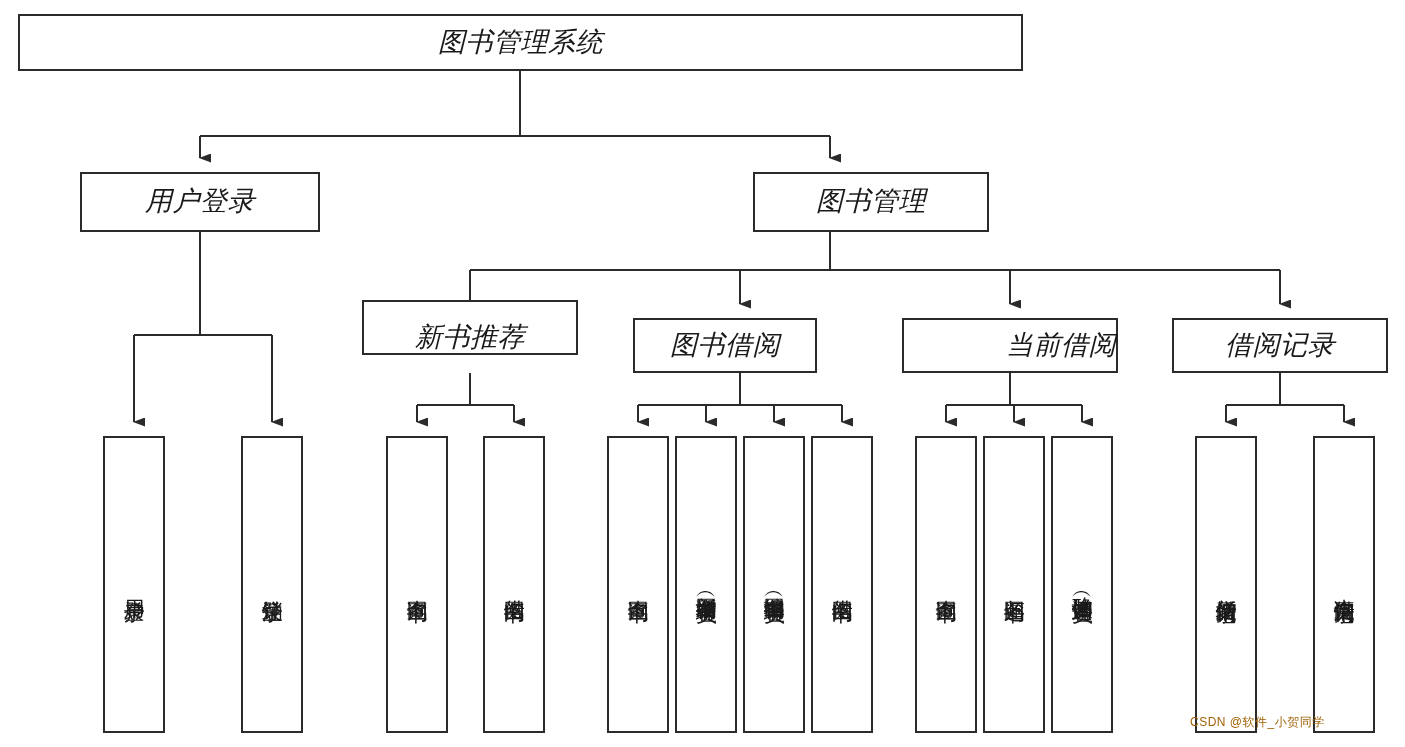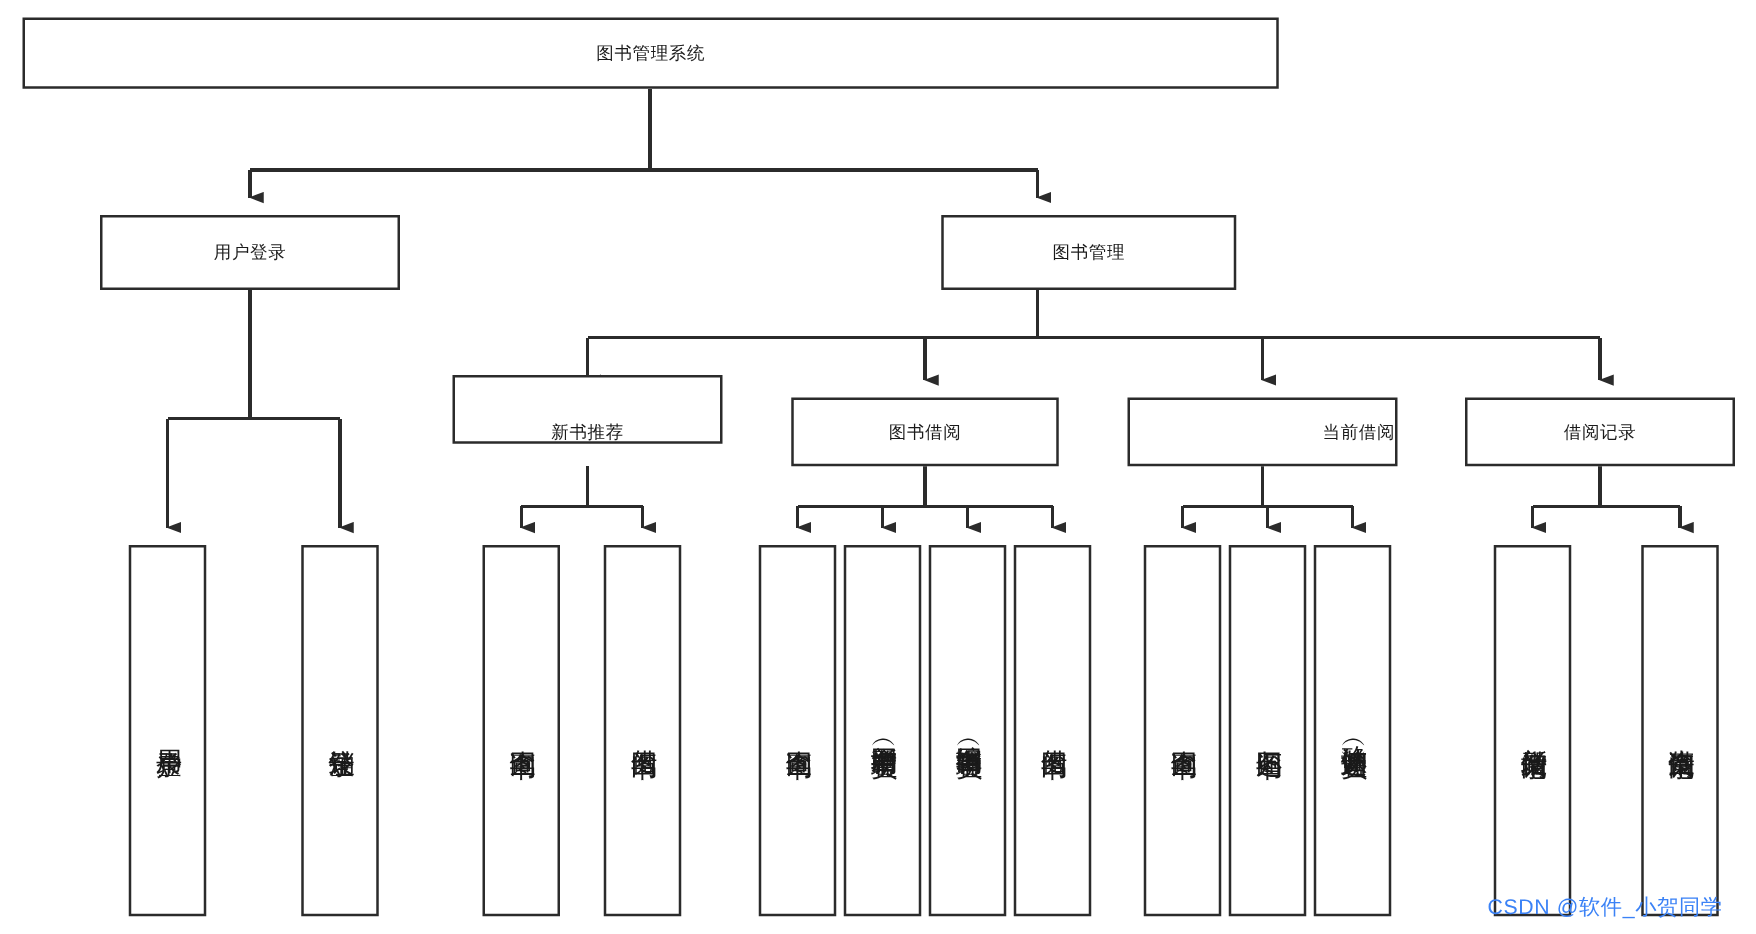--- a/index.html
+++ b/index.html
@@ -32,38 +32,39 @@
     border: 2px solid #2b2b2b;
     display: flex;
     align-items: center;
     justify-content: center;
     color: #1a1a1a;
   }
   .node-box.level-0 {
     border-width: 2px;
   }
   .node-label-h {
-    font-size: 14px;
+    font-size: 27px;
     line-height: 1.1;
     letter-spacing: 0.5px;
     white-space: nowrap;
+    font-style: italic;
   }
   .node-label-v {
     font-size: 21px;
     line-height: 1.08;
     letter-spacing: 1px;
     writing-mode: vertical-rl;
     text-orientation: upright;
     white-space: nowrap;
     display: block;
   }
   .watermark {
     position: absolute;
-    font-size: 17px;
-    color: #3b82f6;
+    font-size: 12px;
+    color: #a16207;
     white-space: nowrap;
     letter-spacing: 0.5px;
     user-select: none;
   }
 </style>
 </head>
 <body>
 
 <div id="diagram-root">
 
@@ -116,21 +117,21 @@
       </div>
       <div class="node-box level-1" style="left: 80px; top: 172px; width: 240px; height: 60px;">
         <span class="node-label-h">用户登录</span>
       </div>
       <div class="node-box level-1" style="left: 712px; top: 172px; width: 236px; height: 60px; margin-left: 41px;">
         <span class="node-label-h">图书管理</span>
       </div>
       <div class="node-box level-2" style="left: 362px; top: 300px; width: 216px; height: 55px; align-items: flex-end;">
         <span class="node-label-h">新书推荐</span>
       </div>
-      <div class="node-box level-2" style="left: 633px; top: 318px; width: 214px; height: 55px; text-align: center;">
+      <div class="node-box level-2" style="left: 633px; top: 318px; width: 184px; height: 55px; text-align: center;">
         <span class="node-label-h">图书借阅</span>
       </div>
       <div class="node-box level-2" style="left: 902px; top: 318px; width: 216px; height: 55px; justify-content: flex-end;">
         <span class="node-label-h">当前借阅</span>
       </div>
       <div class="node-box level-2" style="left: 1172px; top: 318px; width: 216px; height: 55px;">
         <span class="node-label-h">借阅记录</span>
       </div>
       <div class="node-box level-3" style="left: 103px; top: 436px; width: 62px; height: 297px;">
         <span class="node-label-v">用户登录</span>

